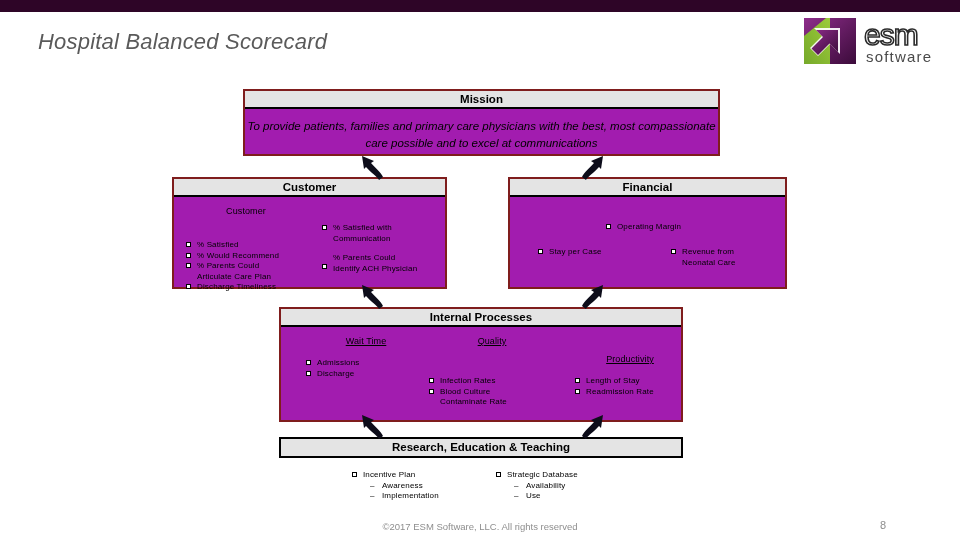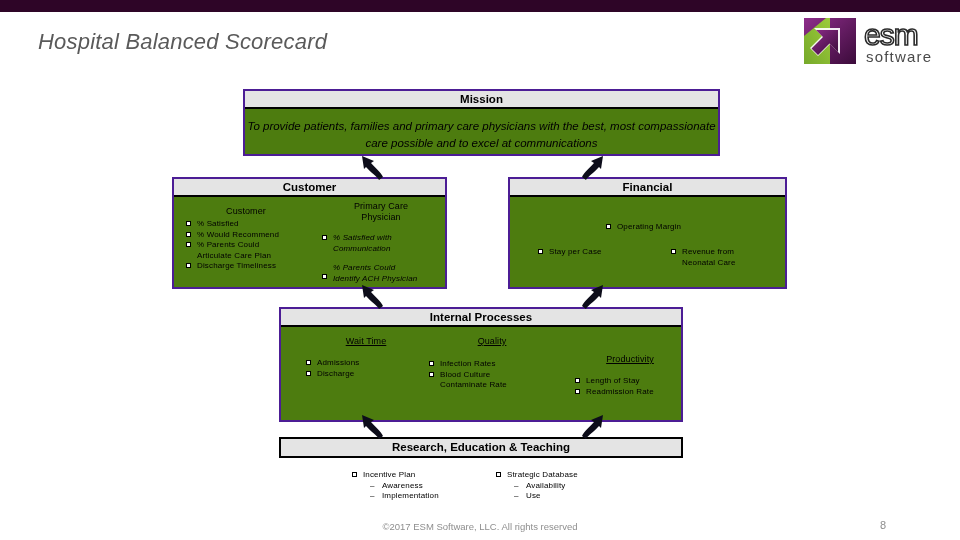--- a/index.html
+++ b/index.html
@@ -18,21 +18,21 @@
     position:absolute;left:38px;top:29px;
     font-size:22px;font-style:italic;color:#5a5a5a;
     letter-spacing:.2px;white-space:nowrap;
   }
 
   
   .logo{position:absolute;left:800px;top:14px;width:158px;height:56px;}
   .logo svg{display:block;}
 
   
-  .box{position:absolute;box-sizing:border-box;border:2px solid #4c1d95;background:#4d7c0f;}
+  .box{position:absolute;box-sizing:border-box;border:2px solid #7f1d1d;background:#a21caf;}
   .box-hdr{
     box-sizing:border-box;background:#e4e4e4;border-bottom:2px solid #000;
     font-size:11.5px;font-weight:bold;color:#000;text-align:center;
     line-height:16px;height:18px;
   }
   .bar-only{
     position:absolute;box-sizing:border-box;border:2px solid #000;background:#e4e4e4;
     font-size:11.5px;font-weight:bold;text-align:center;color:#000;
   }
   .box-body{position:relative;}
@@ -125,32 +125,30 @@
       <div class="m-text">To provide patients, families and primary care physicians with the best, most compassionate care possible and to excel at communications</div>
     </div>
   </div>
 
   <div class="box" id="customer">
     <div class="box-hdr">Customer</div>
     <div class="box-body">
       <div class="cols">
         <div class="col" style="left:12px;top:9px;width:120px;">
           <div class="colhdr">Customer</div>
-          <ul class="m" style="margin-top:2px;">
+          <ul class="m" style="margin-top:23px;">
             <li><span class="bx"></span><span>% Satisfied</span></li>
             <li><span class="bx"></span><span>% Would Recommend</span></li>
             <li><span class="bx"></span><span>% Parents Could
 Articulate Care Plan</span></li>
             <li><span class="bx"></span><span>Discharge Timeliness</span></li>
           </ul>
         </div>
         <div class="col" style="left:148px;top:4px;width:118px;">
-          <div class="colhdr" style="white-space:pre-line;">Primary Care
-Physician</div>
-          <ul class="m" style="margin-top:10px;font-style:italic;">
+          <ul class="m" style="margin-top:22px;">
             <li><span class="bx"></span><span>% Satisfied with
 Communication</span></li>
             <li class="sp"><span class="bx" style="top:11px;"></span><span>% Parents Could
 Identify ACH Physician</span></li>
           </ul>
         </div>
       </div>
     </div>
   </div>
 
@@ -184,21 +182,21 @@
       <div class="cols">
         <div class="col" style="left:25px;top:9px;width:120px;">
           <div class="colhdr u">Wait Time</div>
           <ul class="m" style="margin-top:11px;">
             <li><span class="bx"></span><span>Admissions</span></li>
             <li><span class="bx"></span><span>Discharge</span></li>
           </ul>
         </div>
         <div class="col" style="left:148px;top:9px;width:126px;">
           <div class="colhdr u">Quality</div>
-          <ul class="m" style="margin-top:12px;">
+          <ul class="m" style="margin-top:29px;">
             <li><span class="bx"></span><span>Infection Rates</span></li>
             <li><span class="bx"></span><span>Blood Culture
 Contaminate Rate</span></li>
           </ul>
         </div>
         <div class="col" style="left:294px;top:27px;width:110px;">
           <div class="colhdr u">Productivity</div>
           <ul class="m" style="margin-top:11px;">
             <li><span class="bx"></span><span>Length of Stay</span></li>
             <li><span class="bx"></span><span>Readmission Rate</span></li>

